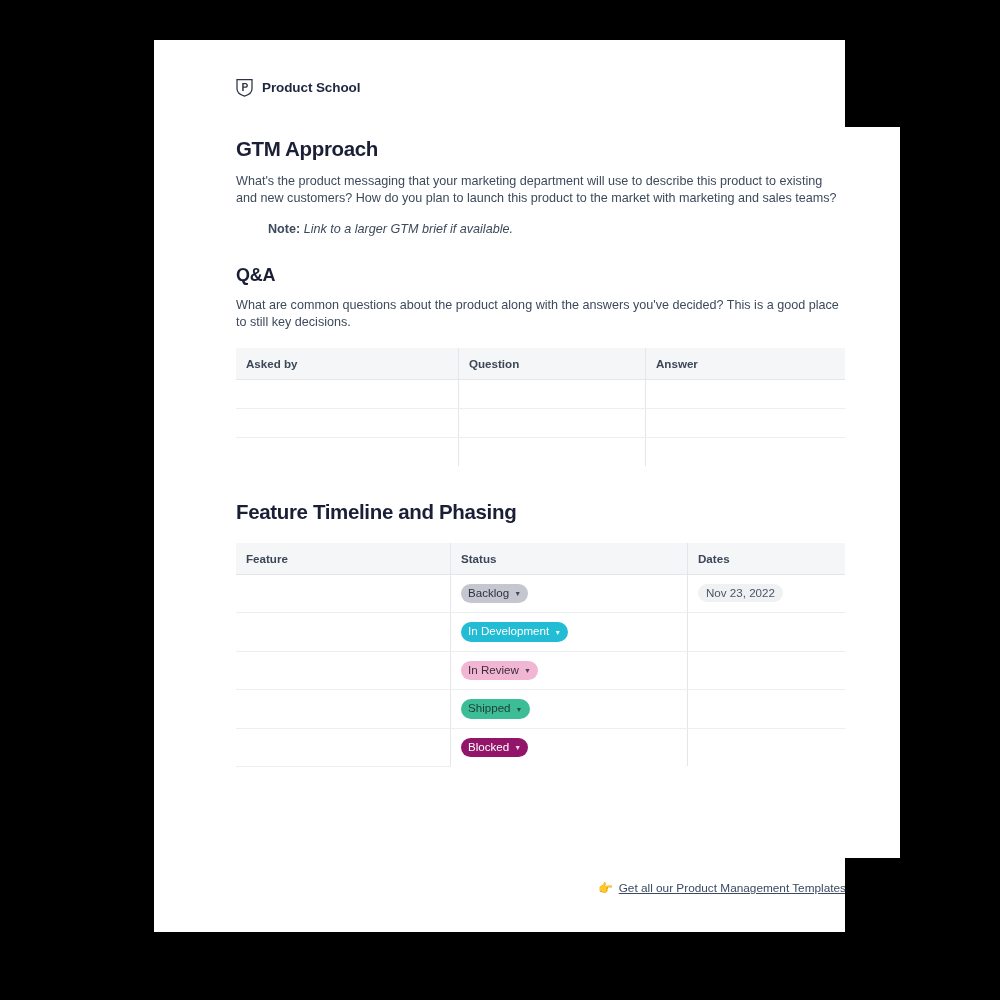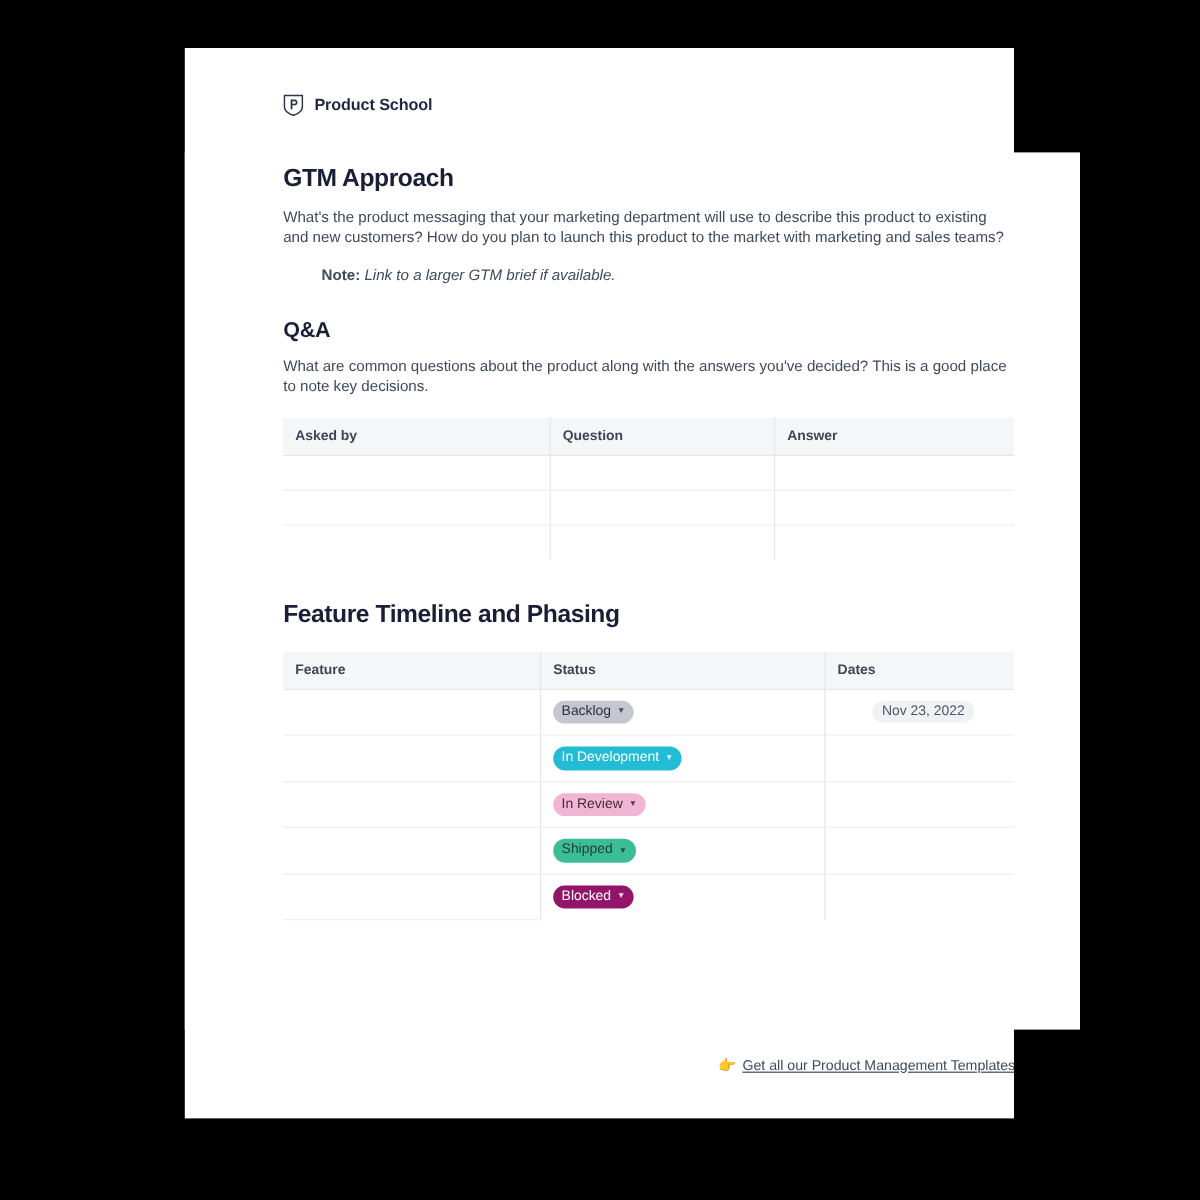--- a/index.html
+++ b/index.html
@@ -163,21 +163,20 @@
     transform: translateY(0.5px);
   }
   .date-chip {
     display: inline-block;
     background: #f0f1f3;
     border-radius: 10px;
     padding: 2px 8px 3px 8px;
     font-size: 11.6px;
     color: #4a5568;
     white-space: nowrap;
-    margin-left: 29px;
   }
 
   
   .footer {
     position: absolute;
     left: 82px;
     top: 841px;
     width: 610px;
     display: flex;
     justify-content: flex-end;
@@ -216,21 +215,21 @@
 
     <div class="sec">
       <h1 class="sec-h1">GTM Approach</h1>
       <p class="body">What's the product messaging that your  marketing department will use to describe this product to existing and new customers? How do you plan to launch this product to the market with marketing and sales teams?</p>
       <p class="note"><span class="note-label">Note:</span><span> Link to a larger GTM brief if available.</span></p>
     </div>
 
 
     <div class="sec" style="margin-bottom:0;">
       <h2 class="sec-h2">Q&amp;A</h2>
-      <p class="body">What are common questions about the product along with the answers you've decided? This is a good place to note key decisions.</p>
+      <p class="body">What are common questions about the product along with the answers you've decided? This is a good place to still key decisions.</p>
 
       <div class="table-wrap">
         <table class="grid qa-table">
           <thead>
             <tr>
               <th style="width:202px;">Asked by</th>
               <th style="width:166px;">Question</th>
               <th style="width:332px;">Answer</th>
             </tr>
           </thead>

